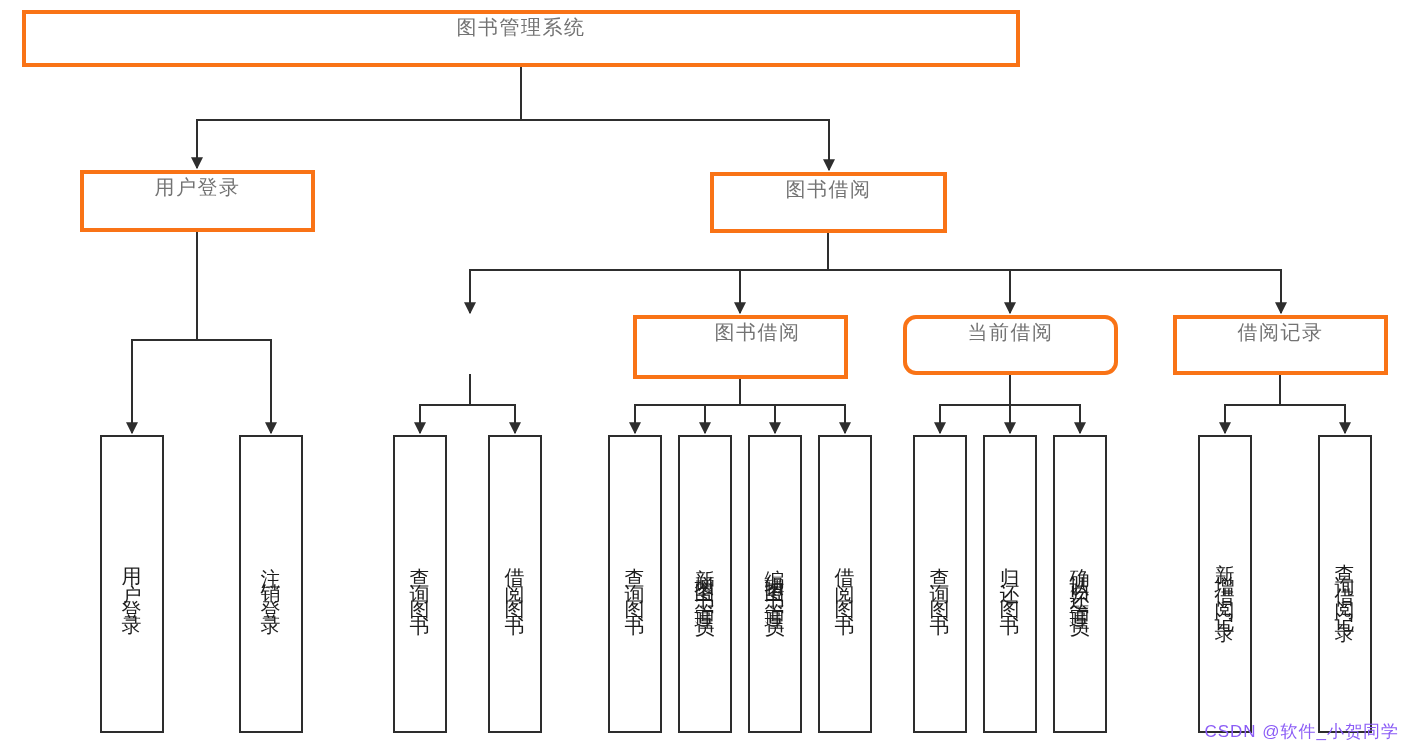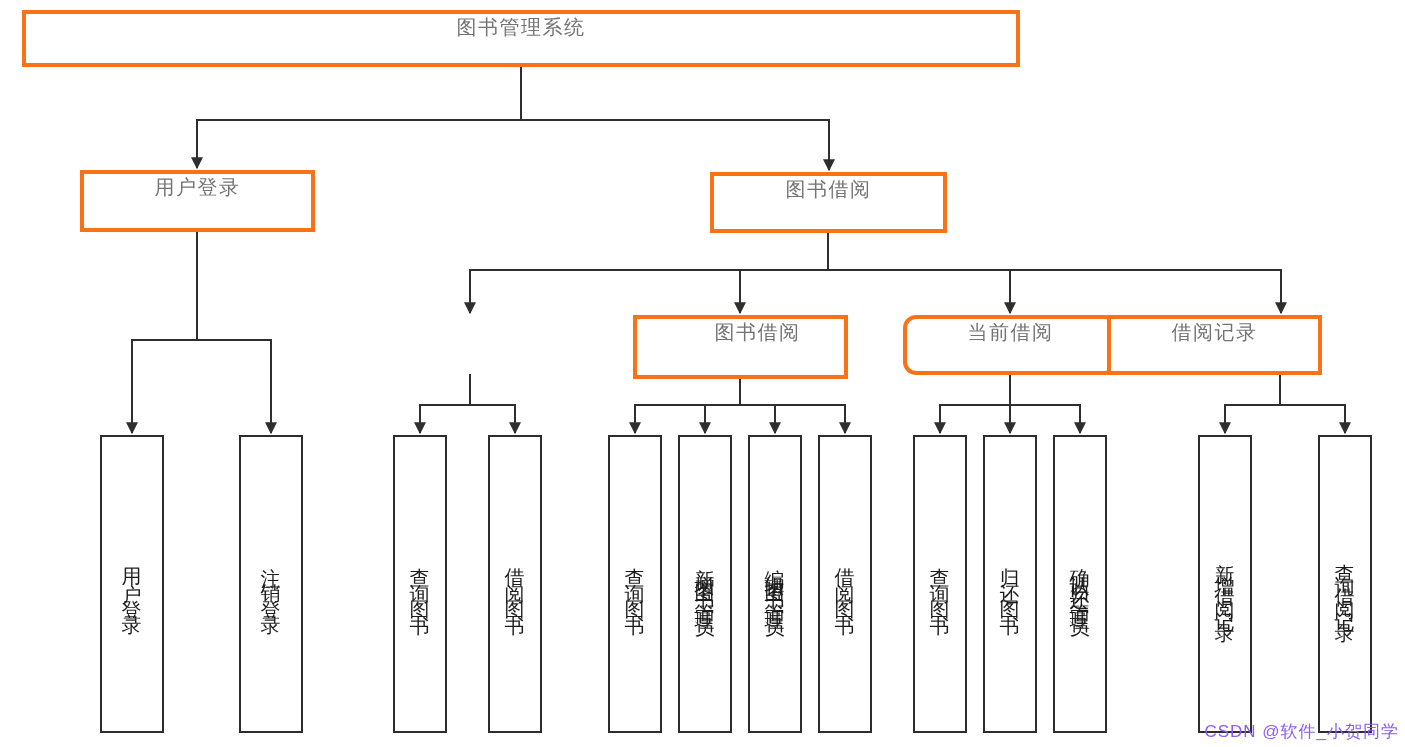--- a/index.html
+++ b/index.html
@@ -125,21 +125,21 @@
   <div class="hbox" style="left:710px;top:172px;width:237px;height:61px;">
     <span>图书借阅</span>
   </div>
 
   <div class="hbox" style="left:633px;top:315px;width:215px;height:64px;padding-left:34px;">
     <span>图书借阅</span>
   </div>
   <div class="hbox" style="left:903px;top:315px;width:215px;height:60px;border-radius:13px;">
     <span>当前借阅</span>
   </div>
-  <div class="hbox" style="left:1107px;top:315px;width:215px;height:60px;">
+  <div class="hbox" style="left:1173px;top:315px;width:215px;height:60px;">
     <span>借阅记录</span>
   </div>
 
   <div class="leaf" style="left:100px;width:64px;">
     <span class="vlabel sp-wide">用户登录</span>
   </div>
   <div class="leaf" style="left:239px;width:64px;">
     <span class="vlabel sp-wide">注销登录</span>
   </div>
 

